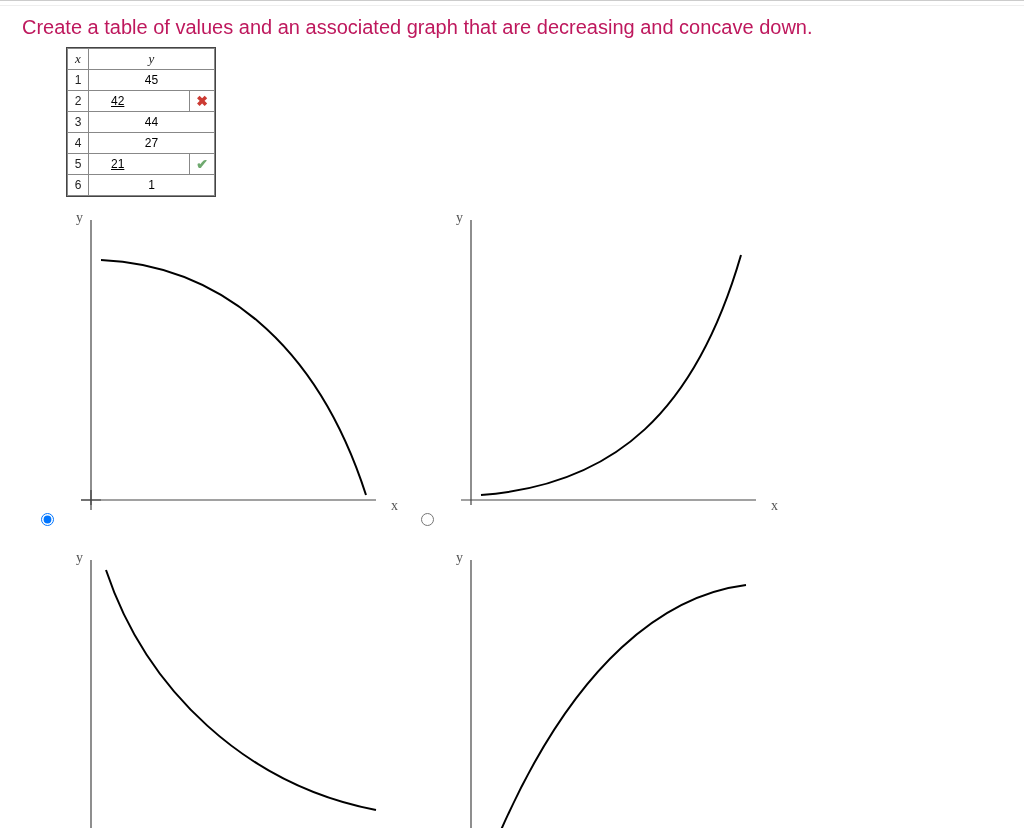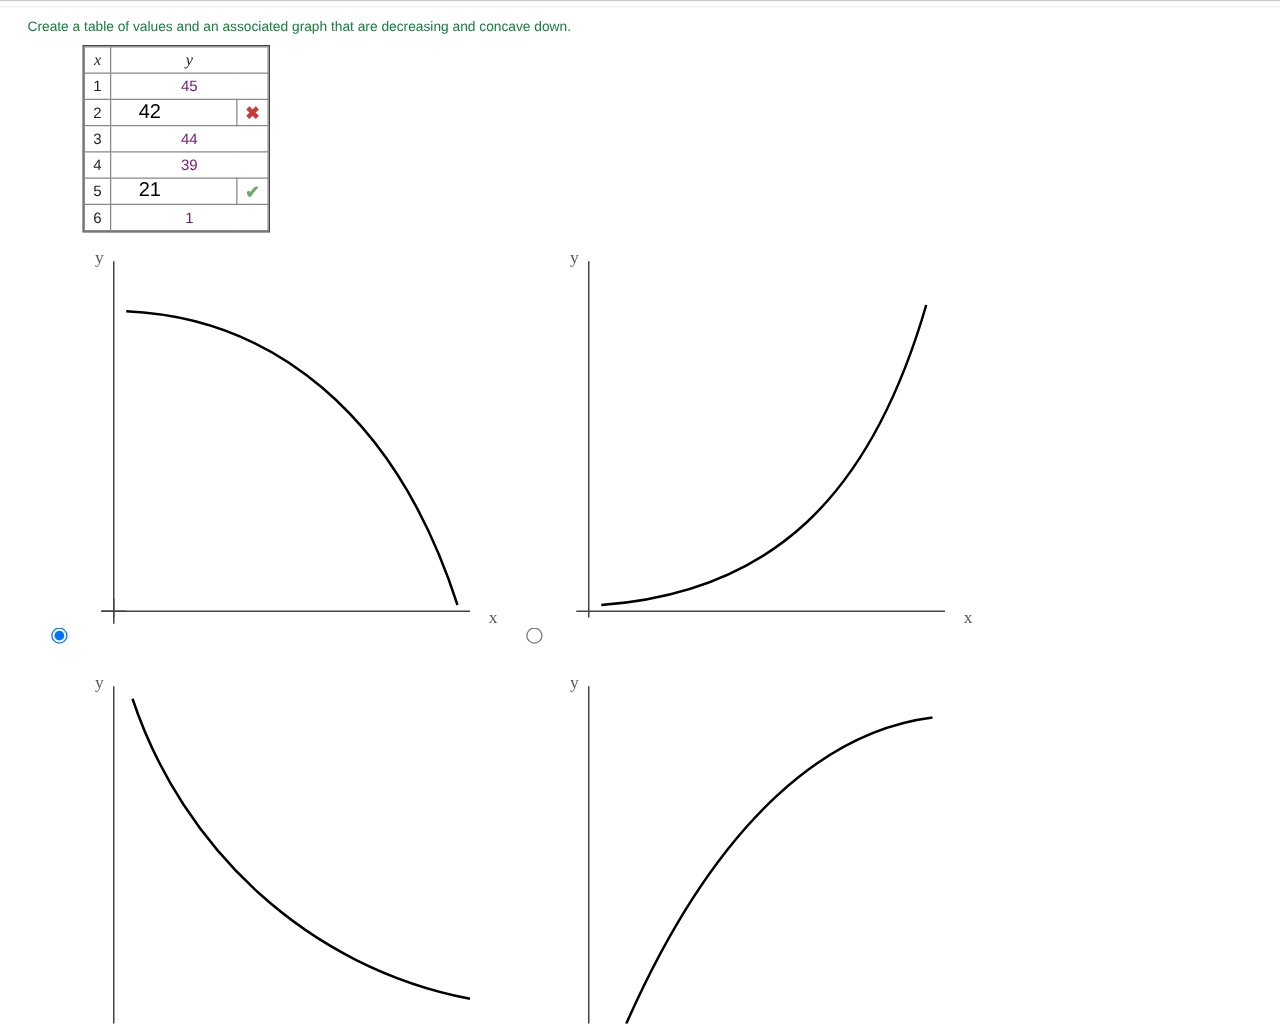--- a/index.html
+++ b/index.html
@@ -13,22 +13,22 @@
   }
   .topbar {
     border-top: 1px solid #ccc;
     border-bottom: 1px solid #eee;
     height: 4px;
   }
   .content {
     padding: 8px 16px;
   }
   .prompt {
-    font-size: 11px;
-    color: #15803d;
+    font-size: 20px;
+    color: #be185d;
     margin: 2px 0 8px 6px;
   }
 
   
   .tbl-wrap {
     margin-left: 50px;
     border: 1.5px solid #444;
     display: inline-block;
   }
   table.val {
@@ -51,37 +51,38 @@
   .col-x { width: 20px; }
   .col-y { width: 96px; position: relative; }
   .col-mark { width: 24px; border-left: 1px solid #888; }
   .cell-input {
     text-align: left;
     padding-left: 4px !important;
   }
   .inp {
     border: none;
     outline: none;
-    font-size: 16px;
+    font-size: 12px;
     width: 60px;
     height: 16px;
     font-family: Arial, Helvetica, sans-serif;
     background: transparent;
+    text-decoration: underline;
   }
   .mark-x {
     color: #cc3b33;
     font-weight: bold;
     font-size: 14px;
   }
   .mark-v {
     color: #6fa96f;
     font-weight: bold;
     font-size: 14px;
   }
-  .red-text { color: #701a75; }
+  .red-text { color: #000000; }
 
   
   .graphs {
     margin-top: 10px;
     margin-left: 50px;
     display: grid;
     grid-template-columns: 370px 370px;
     column-gap: 10px;
     row-gap: 20px;
   }
@@ -147,21 +148,21 @@
         </td>
       </tr>
 
       <tr>
         <td class="col-x">3</td>
         <td class="col-y red-text" colspan="2">44</td>
       </tr>
 
       <tr>
         <td class="col-x">4</td>
-        <td class="col-y red-text" colspan="2">39</td>
+        <td class="col-y red-text" colspan="2">27</td>
       </tr>
 
       <tr>
         <td class="col-x">5</td>
         <td class="col-y cell-input">
           <input class="inp" value="21" style="">
         </td>
         <td class="col-mark">
           <span class="mark-v">✔</span>
         </td>

